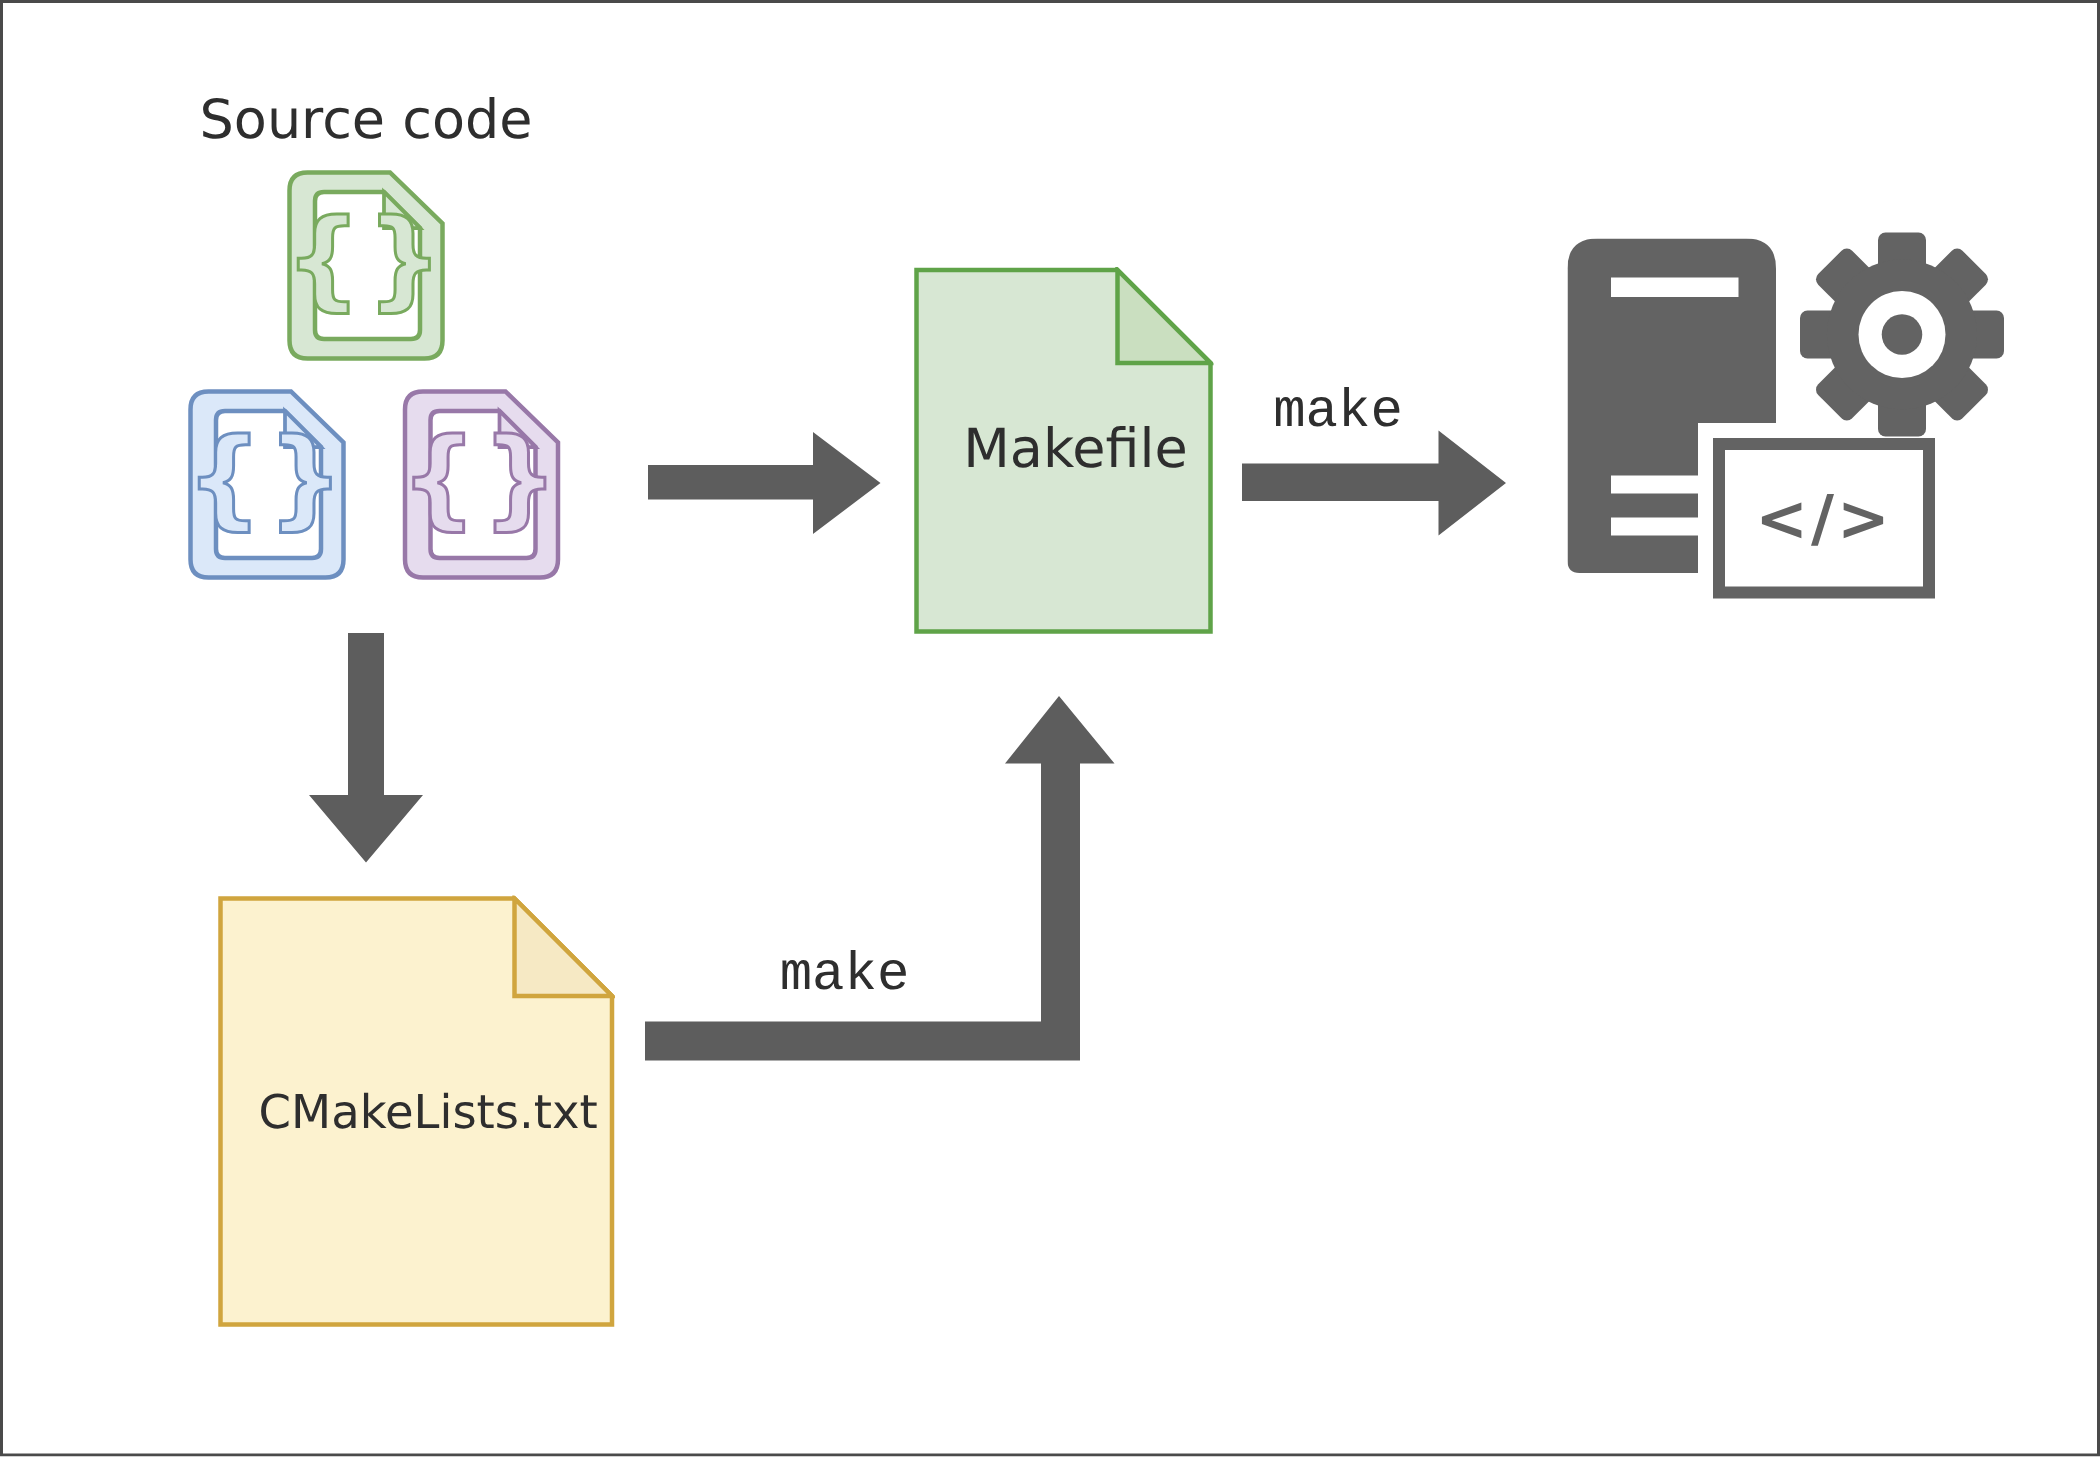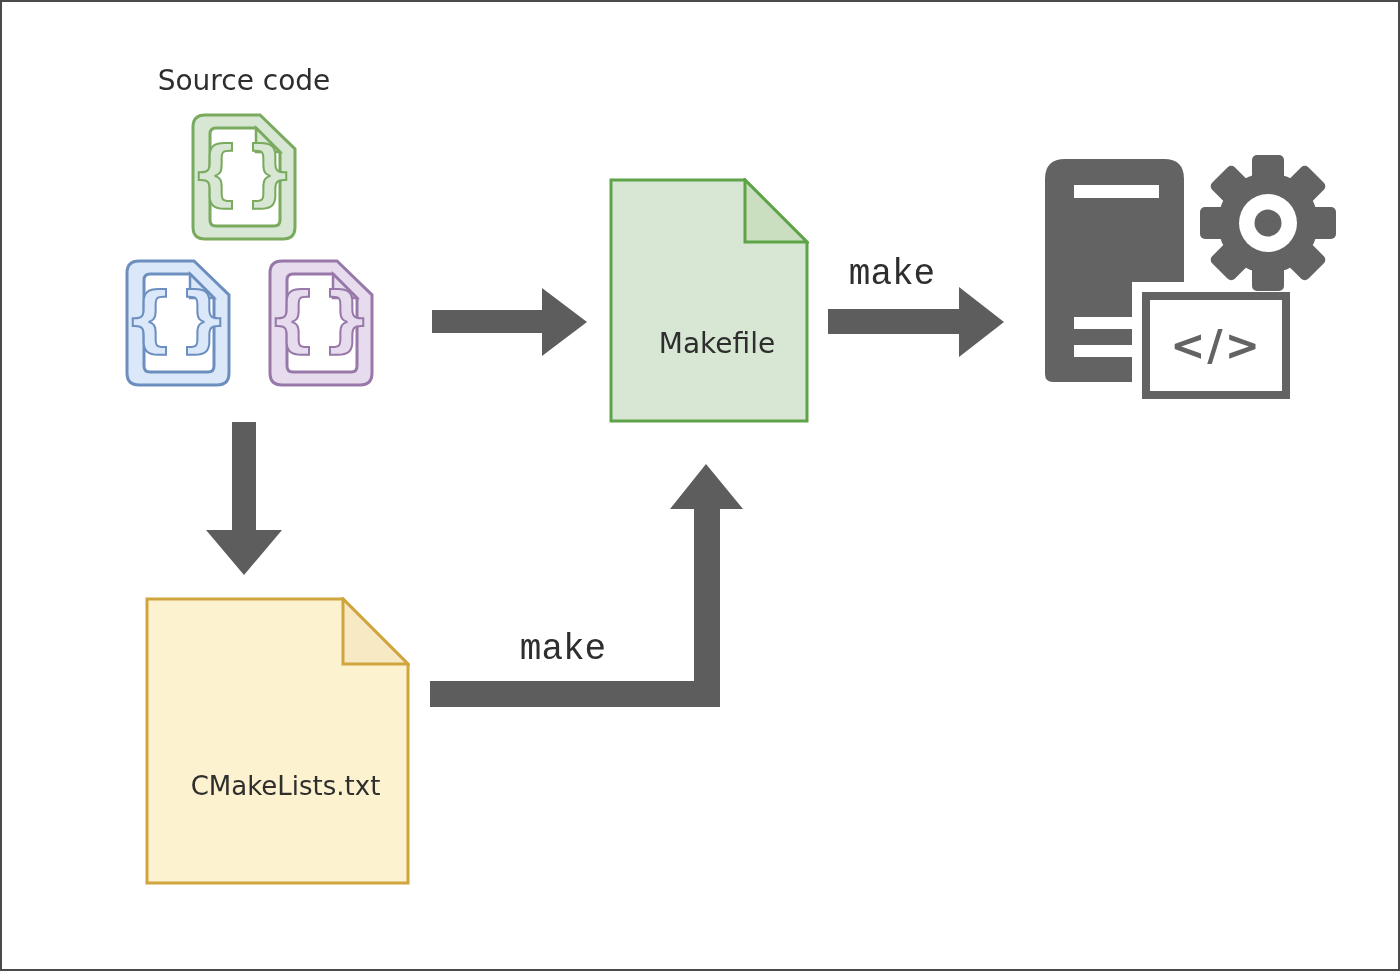--- a/index.html
+++ b/index.html
@@ -11,21 +11,21 @@
     background: var(--background, #ffffff);
     font-family: "DejaVu Sans", sans-serif;
     overflow: hidden;
   }
   .abs { position: absolute; }
   .label {
     color: var(--text, #2e2e2e);
     text-align: center;
     white-space: nowrap;
   }
-  .lbl-sans { font-size: 28px; line-height: 33px; }
+  .lbl-sans { font-size: 36px; line-height: 33px; }
   .lbl-mono {
     font-family: Liberation Mono, monospace;
     font-size: 36px; line-height: 40px;
   }
   .arrows-layer { left: 0; top: 0; width: 1400px; height: 971px; pointer-events: none; }
   .arrows-layer polygon { fill: var(--arrow, #5d5d5d); }
 
   
   .file-icon { width: 108px; height: 130px; }
   .file-icon .outer { stroke-width: 3; }
@@ -39,21 +39,21 @@
   .file-green .outer, .file-green .fold, .file-green text { fill: var(--green-fill); stroke: var(--green-stroke); }
   .file-green .page { stroke: var(--green-stroke); }
   .file-blue .outer, .file-blue .fold, .file-blue text { fill: var(--blue-fill); stroke: var(--blue-stroke); }
   .file-blue .page { stroke: var(--blue-stroke); }
   .file-purple .outer, .file-purple .fold, .file-purple text { fill: var(--purple-fill); stroke: var(--purple-stroke); }
   .file-purple .page { stroke: var(--purple-stroke); }
 
   
   .doc { }
   .doc svg { position: absolute; left: 0; top: 0; }
-  .doc .doc-label { position: absolute; left: 16px; right: 0; margin-top: 44px; }
+  .doc .doc-label { position: absolute; left: 16px; right: 0; }
 
   
   .tower-svg path.body { fill: var(--device, #636363); }
   .tower-svg rect.slot { fill: #ffffff; }
   .gear-svg .gearpart { fill: var(--device, #636363); }
   .code-window {
     box-sizing: border-box;
     border: 8px solid var(--device, #636363);
     background: #ffffff;
     box-shadow: 0 0 0 10px #ffffff;
@@ -106,21 +106,21 @@
     <div class="doc-label label lbl-sans" style="top:105px;">Makefile</div>
   </div>
 
   <div class="abs label lbl-mono" style="left:820px; top:253px; width:140px;">make</div>
 
   <div class="abs doc" style="left:143px; top:595px; width:265px; height:288px;">
     <svg viewBox="0 0 265 288" width="265" height="288">
       <path d="M2,2 H198 L263,67 V286 H2 Z" style="fill:var(--yellow-fill); stroke:var(--yellow-stroke); stroke-width:3;"></path>
       <path d="M198,2 L263,67 H198 Z" style="fill:var(--yellow-fold); stroke:var(--yellow-stroke); stroke-width:3;"></path>
     </svg>
-    <div class="doc-label label lbl-sans" style="top:129px; font-size:26px;">CMakeLists.txt</div>
+    <div class="doc-label label lbl-sans" style="top:129px; font-size:31px;">CMakeLists.txt</div>
   </div>
 
   <div class="abs label lbl-mono" style="left:491px; top:628px; width:140px;">make</div>
 
   <svg class="abs tower-svg" style="left:1043px; top:157px;" viewBox="0 0 139 223" width="139" height="223">
     <path class="body" d="M20,0 H119 Q139,0 139,20 V215 Q139,223 131,223 H8 Q0,223 0,215 V20 Q0,0 20,0 Z"></path>
     <rect class="slot" x="29" y="26" width="85" height="13"></rect>
     <rect class="slot" x="29" y="158" width="85" height="12"></rect>
     <rect class="slot" x="29" y="186" width="85" height="12"></rect>
   </svg>

